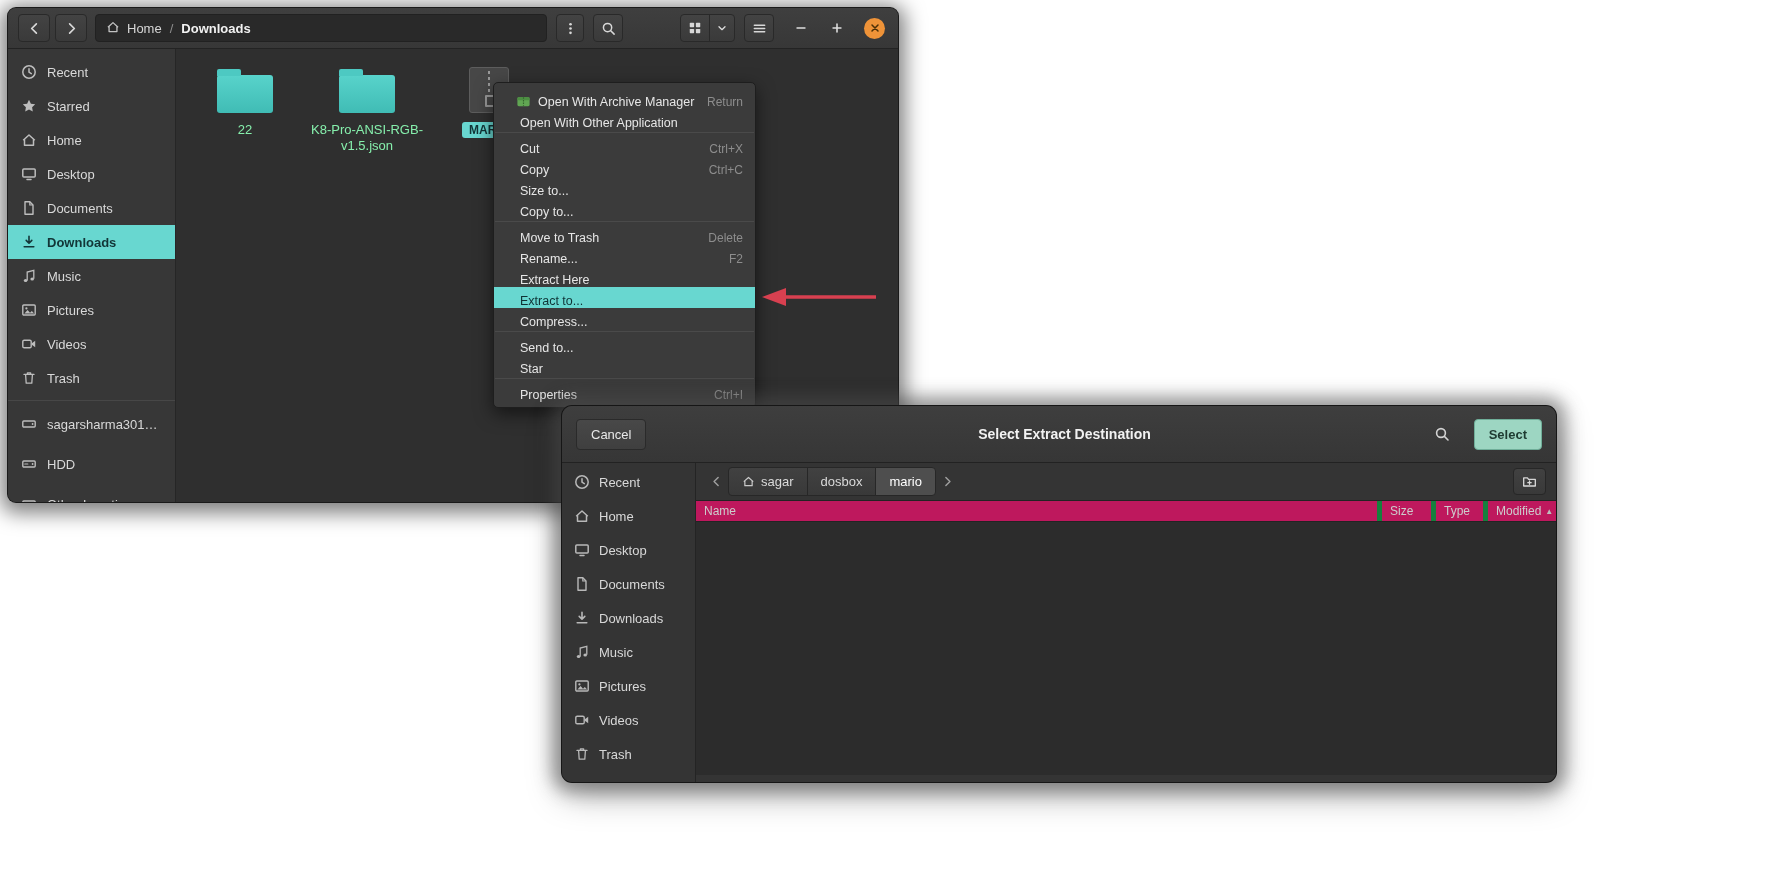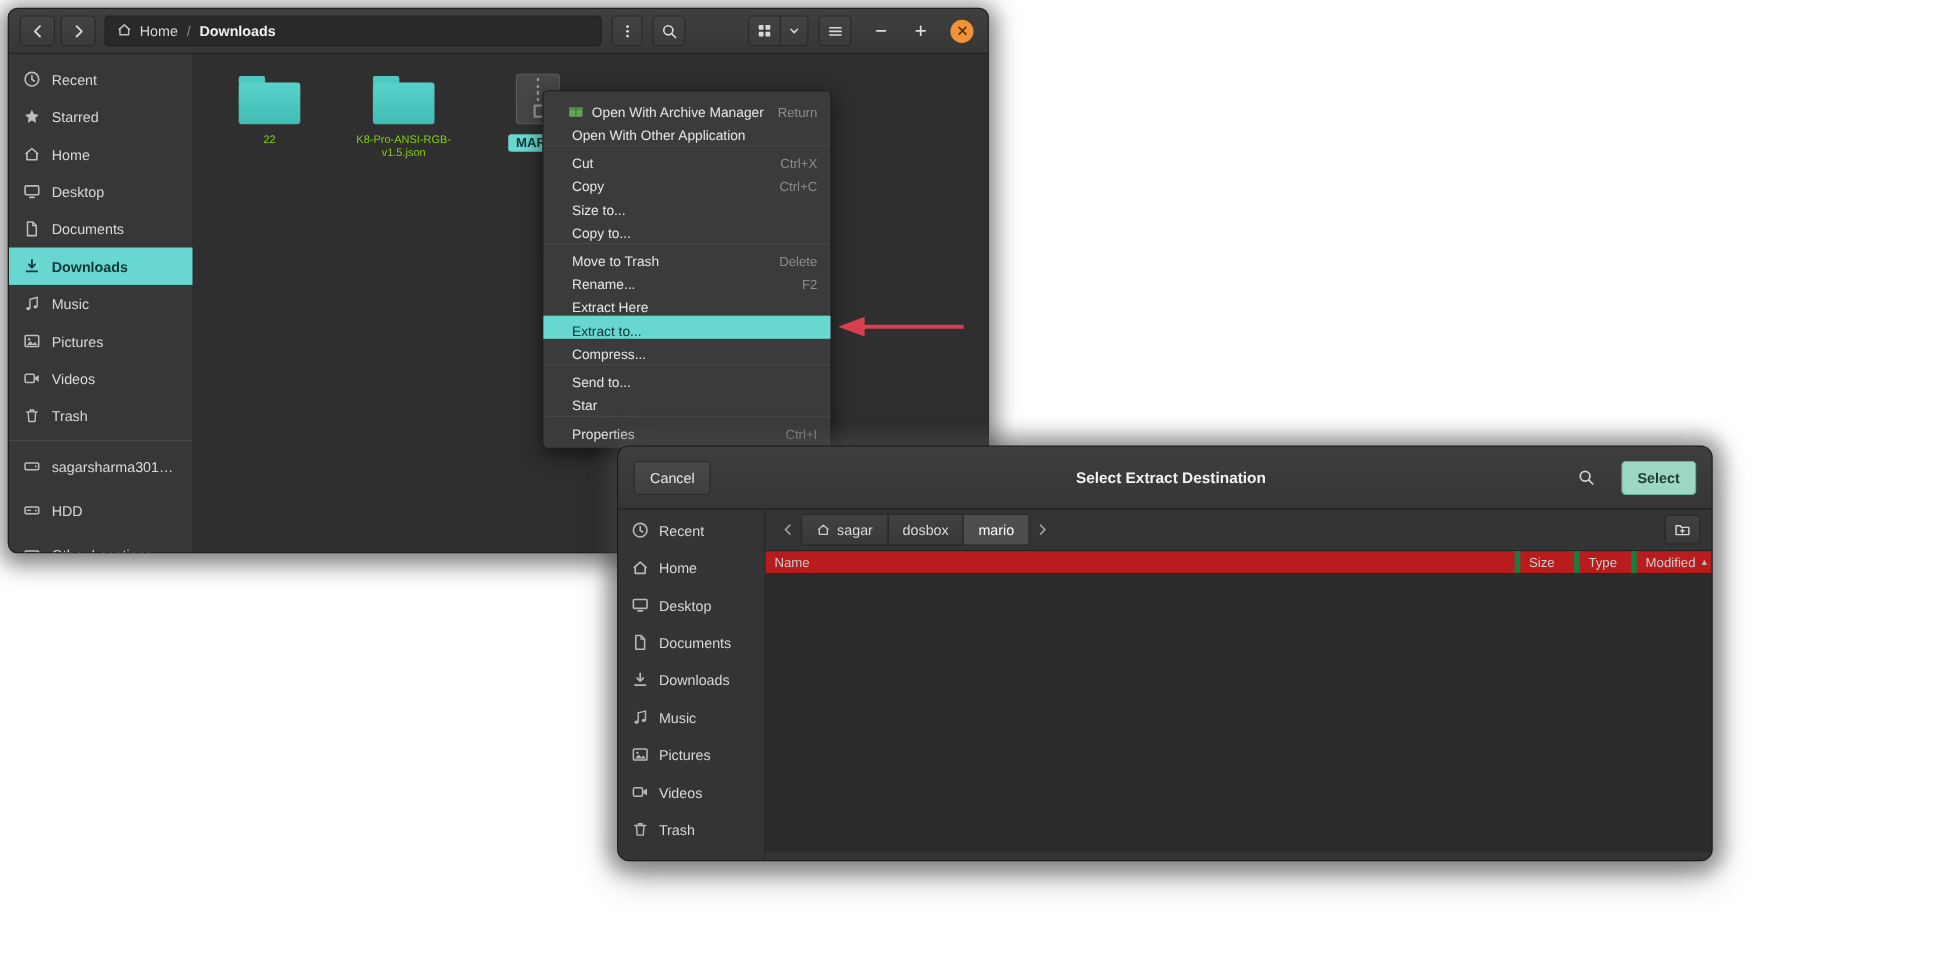--- a/index.html
+++ b/index.html
@@ -47,21 +47,21 @@
   .fw-content{flex:1;position:relative;padding:14px 0 0 10px;display:flex;align-items:flex-start;gap:4px;background:#2f2f2f}
   .file-item{width:118px;display:flex;flex-direction:column;align-items:center;gap:9px;padding-top:4px}
   .file-icon-box{height:46px;display:flex;align-items:flex-end}
   .folder-glyph{width:56px;height:38px;background:linear-gradient(#58d3cb,#40bcb5);border-radius:3px;position:relative;margin-top:7px}
   .folder-glyph::before{content:"";position:absolute;top:-6px;left:0;width:24px;height:7px;background:#4dc9c2;border-radius:2px 2px 0 0}
   .zip-glyph{width:40px;height:46px;background:#474747;border:1px solid #5d5d5d;border-radius:3px;position:relative}
   .zip-glyph::before{content:"";position:absolute;left:50%;top:3px;height:23px;width:2px;margin-left:-1px;
     background:repeating-linear-gradient(#9a9a9a 0 3px,transparent 3px 6px)}
   .zip-glyph::after{content:"";position:absolute;left:50%;top:27px;width:7px;height:8px;margin-left:-4px;
     border:2px solid #9a9a9a;border-radius:1px}
-  .file-label{font-size:10px;line-height:1.2;text-align:center;color:#84cc16;max-width:116px;word-wrap:break-word}
+  .file-label{font-size:13px;line-height:1.2;text-align:center;color:#86efac;max-width:116px;word-wrap:break-word}
   .file-label.selected-label{background:var(--accent,#68d7d0);color:var(--accent-text,#123537);font-weight:700;
     font-size:12px;padding:1px 7px;border-radius:3px;white-space:nowrap}
 
   
   .context-menu{position:absolute;left:485px;top:74px;width:263px;background:#3b3b3b;border:1px solid #1e1e1e;
     border-radius:5px;padding:5px 0;box-shadow:0 6px 18px rgba(0,0,0,.55);z-index:5;font-size:12.5px}
   .menu-item{height:21px;display:flex;align-items:flex-end;justify-content:space-between;padding:0 12px 0 26px;color:#e6e6e6}
   .menu-item.has-icon{padding-left:22px}
   .mi-label{display:flex;align-items:center;gap:7px;white-space:nowrap}
   .mi-shortcut{color:#8d8d8d;font-size:12px}
@@ -94,21 +94,21 @@
   .pb-nav{width:20px;height:26px;color:#9f9f9f}
   .pb-group{display:flex;margin:0 2px}
   .pb-btn{height:29px;padding:0 13px;background:linear-gradient(#414141,#393939);border:1px solid #272727;color:#dadada;font-size:13px}
   .pb-btn+.pb-btn{margin-left:-1px}
   .pb-btn:first-child{border-radius:4px 0 0 4px}
   .pb-btn:last-child{border-radius:0 4px 4px 0}
   .pb-btn .ic{color:#c9c9c9}
   .pb-btn.current{background:#4e4e4e;color:#ffffff}
   .pb-newfolder{margin-left:auto;width:33px;height:27px;background:linear-gradient(#414141,#393939);
     border:1px solid #272727;border-radius:4px;color:#d8d8d8}
-  .dlg-colhead{height:22px;display:flex;align-items:center;background:#b91c1c;border-top:1px solid #232323;
+  .dlg-colhead{height:22px;display:flex;align-items:center;background:#be185d;border-top:1px solid #232323;
     border-bottom:1px solid #232323;font-size:12px;color:#cdcdcd;flex:none}
   .col{height:100%;display:flex;align-items:center;padding:0 8px;border-left:5px solid #15803d;white-space:nowrap}
   .col:first-child{border-left:none}
   .col-name{flex:1}
   .col-size{width:54px;flex:none}
   .col-type{width:52px;flex:none}
   .col-modified{width:73px;flex:none;justify-content:space-between}
   .sort-arrow{font-size:8px;color:#bdbdbd;margin-left:4px}
   .dlg-list{flex:1;background:#2c2c2c}
   .dlg-footer{height:7px;background:#343434;flex:none}

